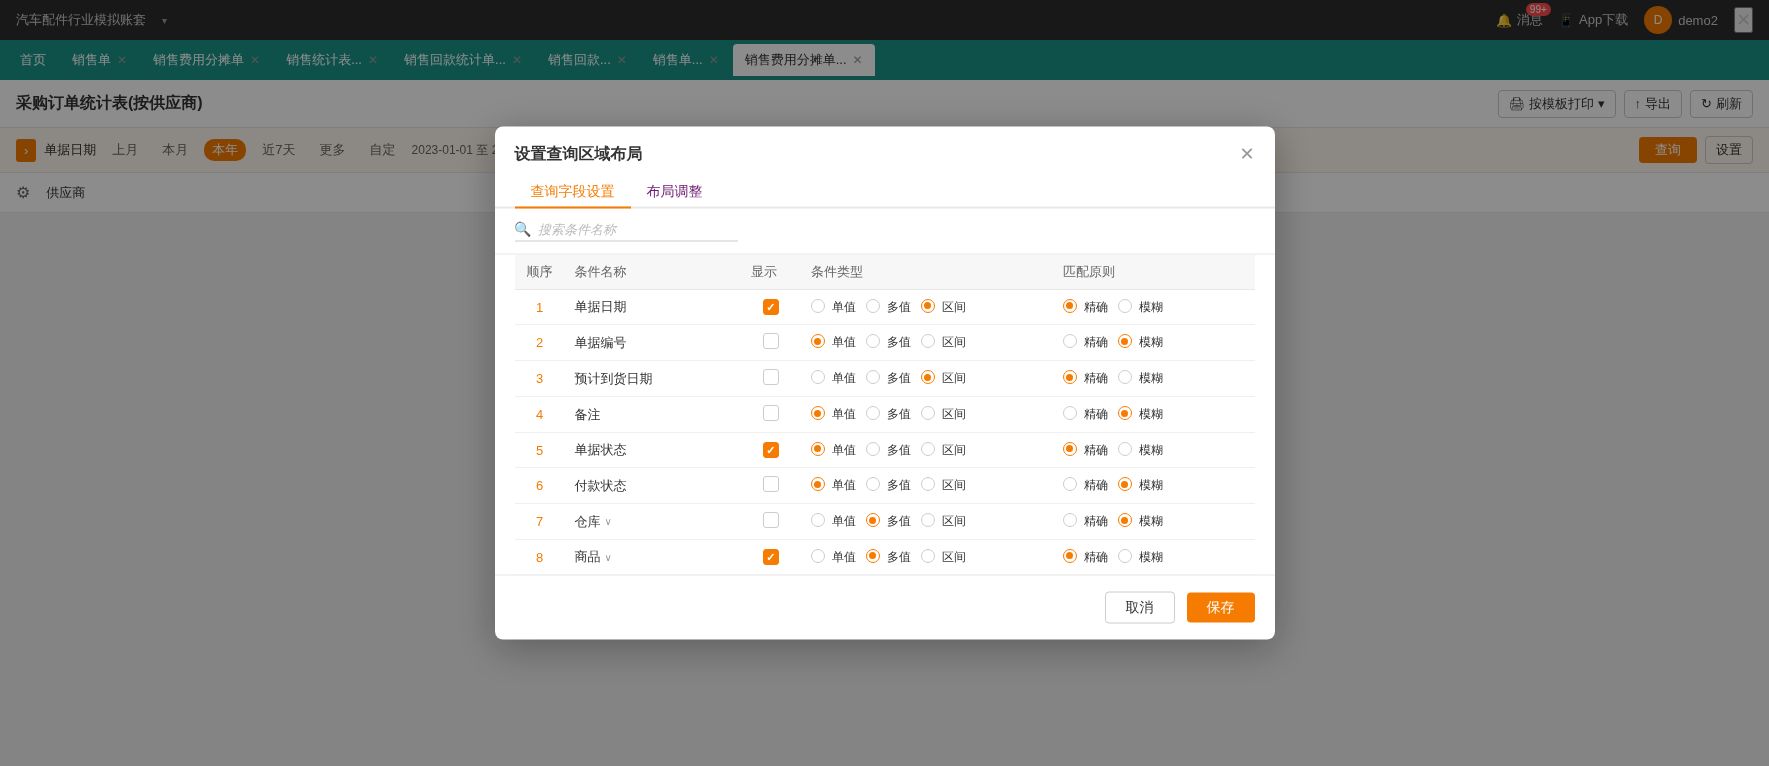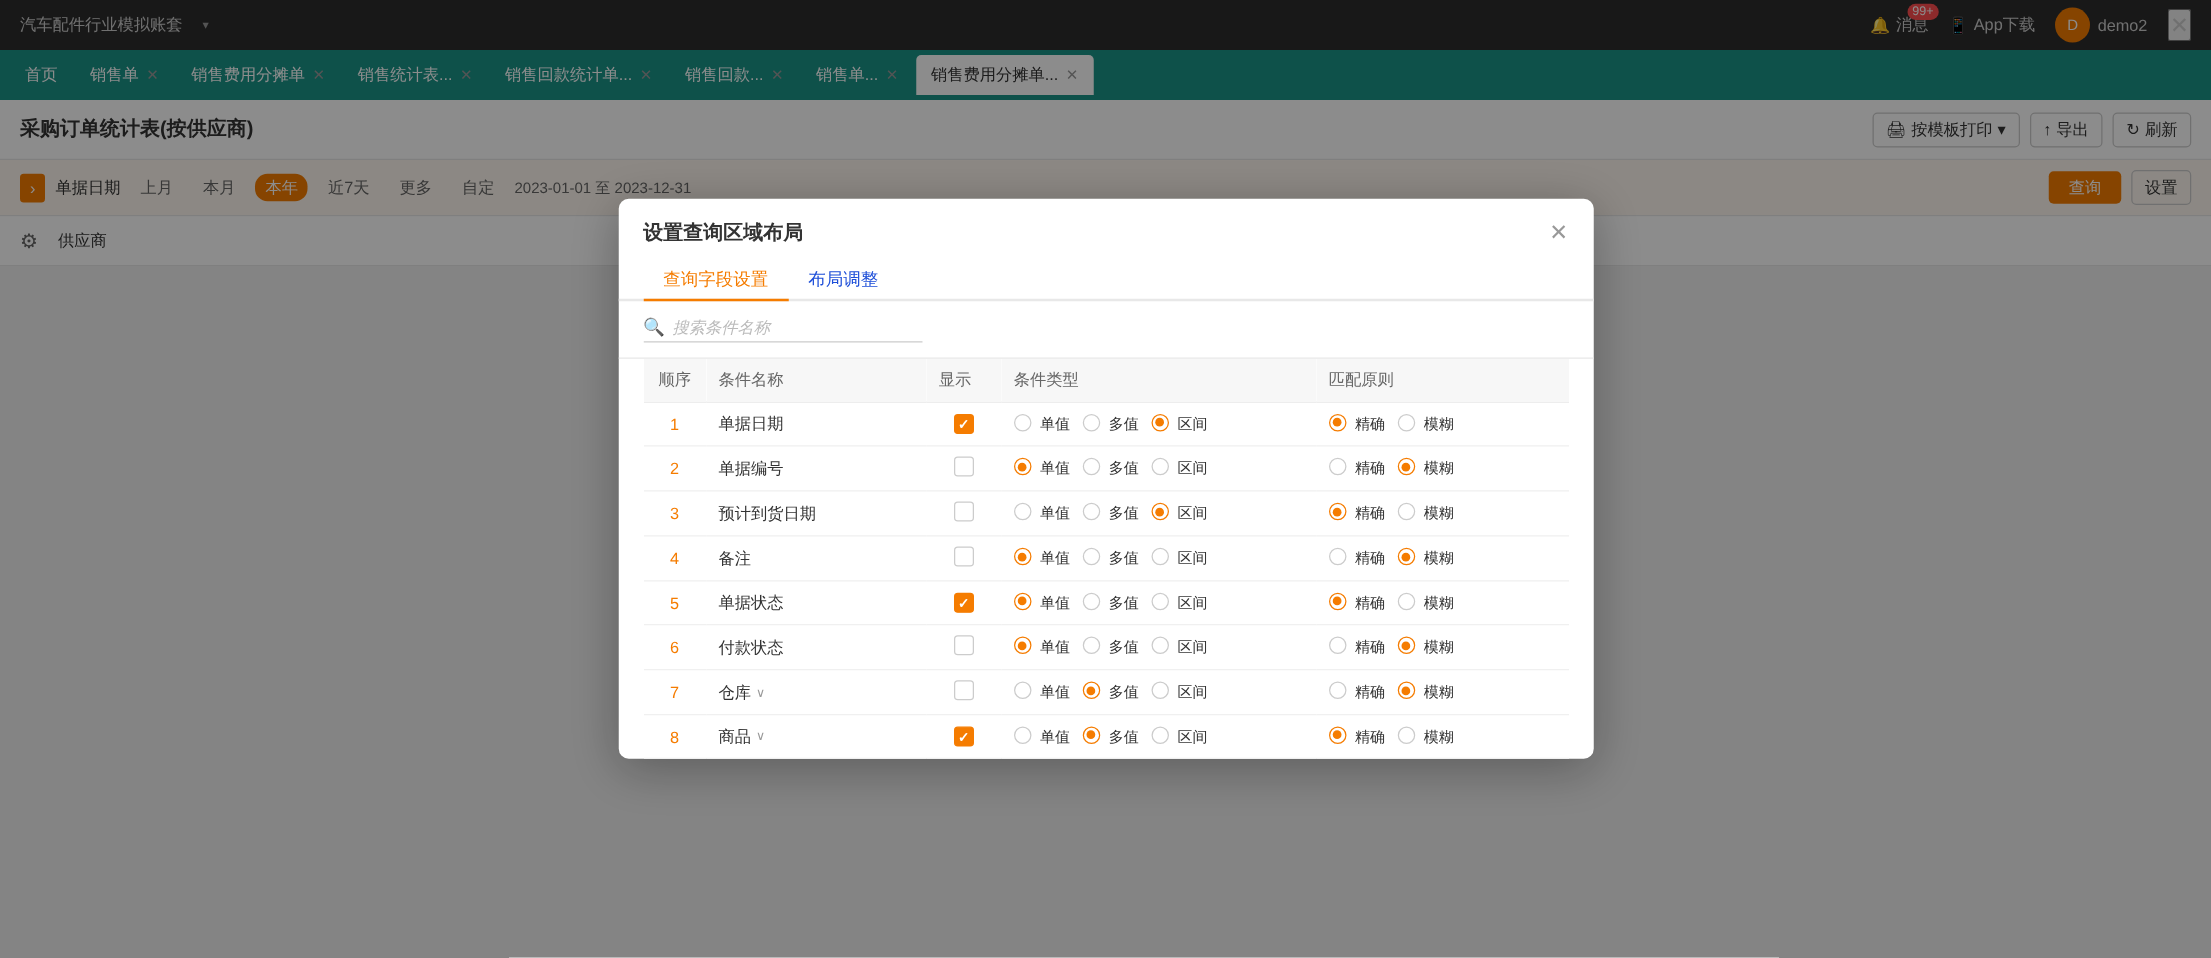--- a/index.html
+++ b/index.html
@@ -119,21 +119,21 @@
     .modal-title { font-size: 16px; font-weight: 600; color: #333; }
     .modal-close { font-size: 18px; color: #999; cursor: pointer; background: none; border: none; }
 
     
     .modal-tabs {
       display: flex; gap: 0;
       padding: 12px 20px 0 20px;
       border-bottom: 2px solid #e8e8e8;
     }
     .modal-tab {
-      padding: 6px 16px; font-size: 14px; cursor: pointer; color: #1d4ed8;
+      padding: 6px 16px; font-size: 14px; cursor: pointer; color: #701a75;
       border-bottom: 2px solid transparent; margin-bottom: -2px;
     }
     .modal-tab.active { color: #f57c00; border-bottom: 2px solid #f57c00; font-weight: 500; }
 
     
     .modal-search {
       padding: 12px 20px;
       display: flex; align-items: center;
       border-bottom: 1px solid #e8e8e8;
     }
@@ -624,13 +624,17 @@
             <td class="order-num" style="text-align: center; color: rgb(245, 124, 0);">9</td>
             <td></td>
             <td class="col-display" style="text-align: center;"></td>
             <td class="col-type"></td>
             <td class="col-rule"></td>
           </tr>
         </tbody>
     </table>
   </div>
 
+  <div class="modal-footer">
+    <button class="btn-cancel">取消</button>
+    <button class="btn-save">保存</button>
+  </div>
 </div>
 
 </body></html>

